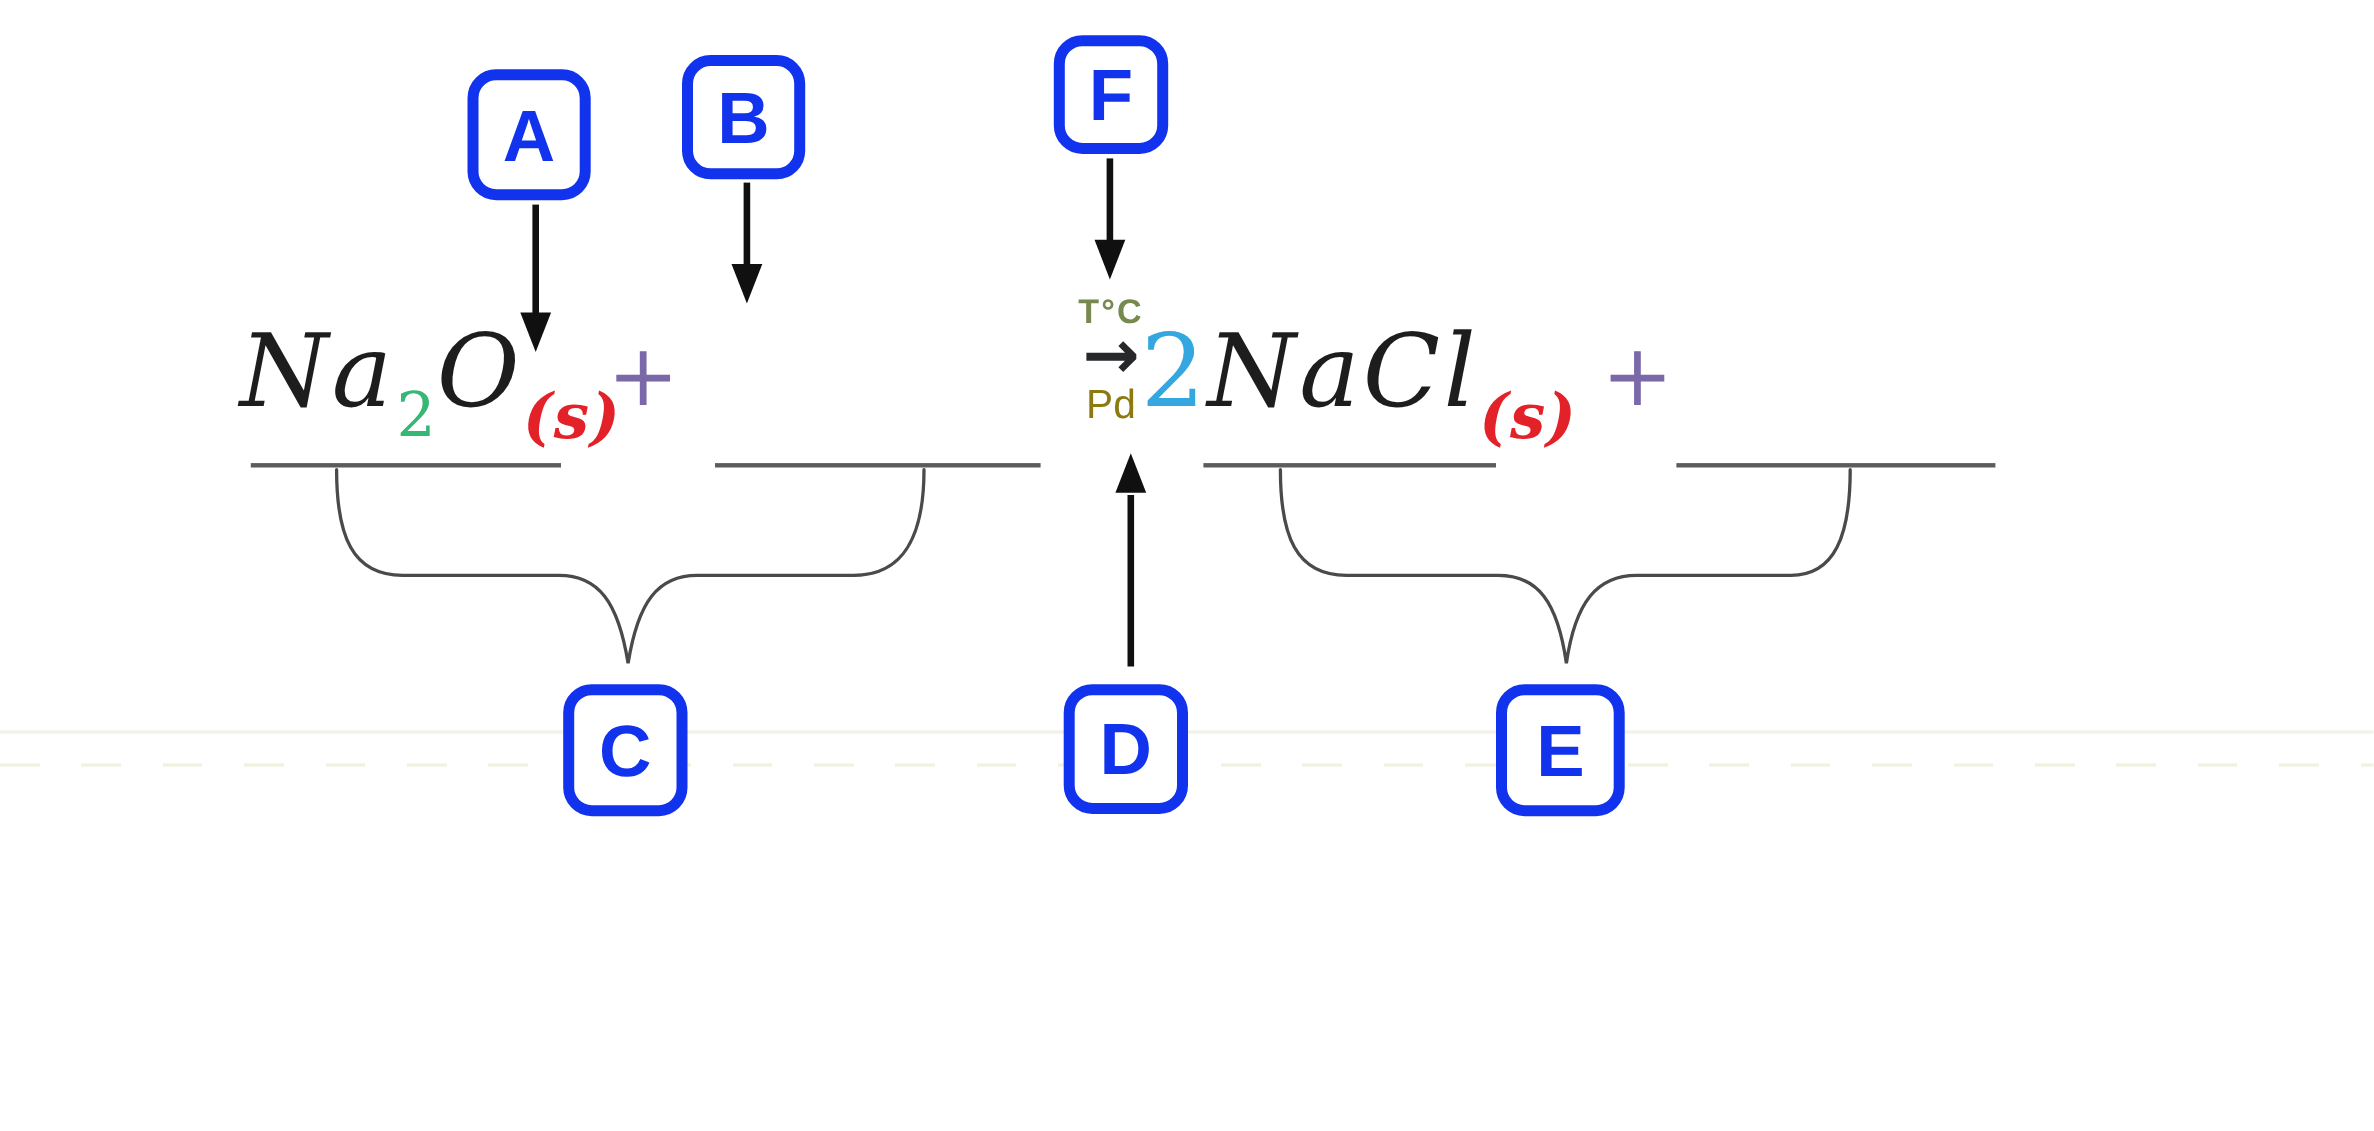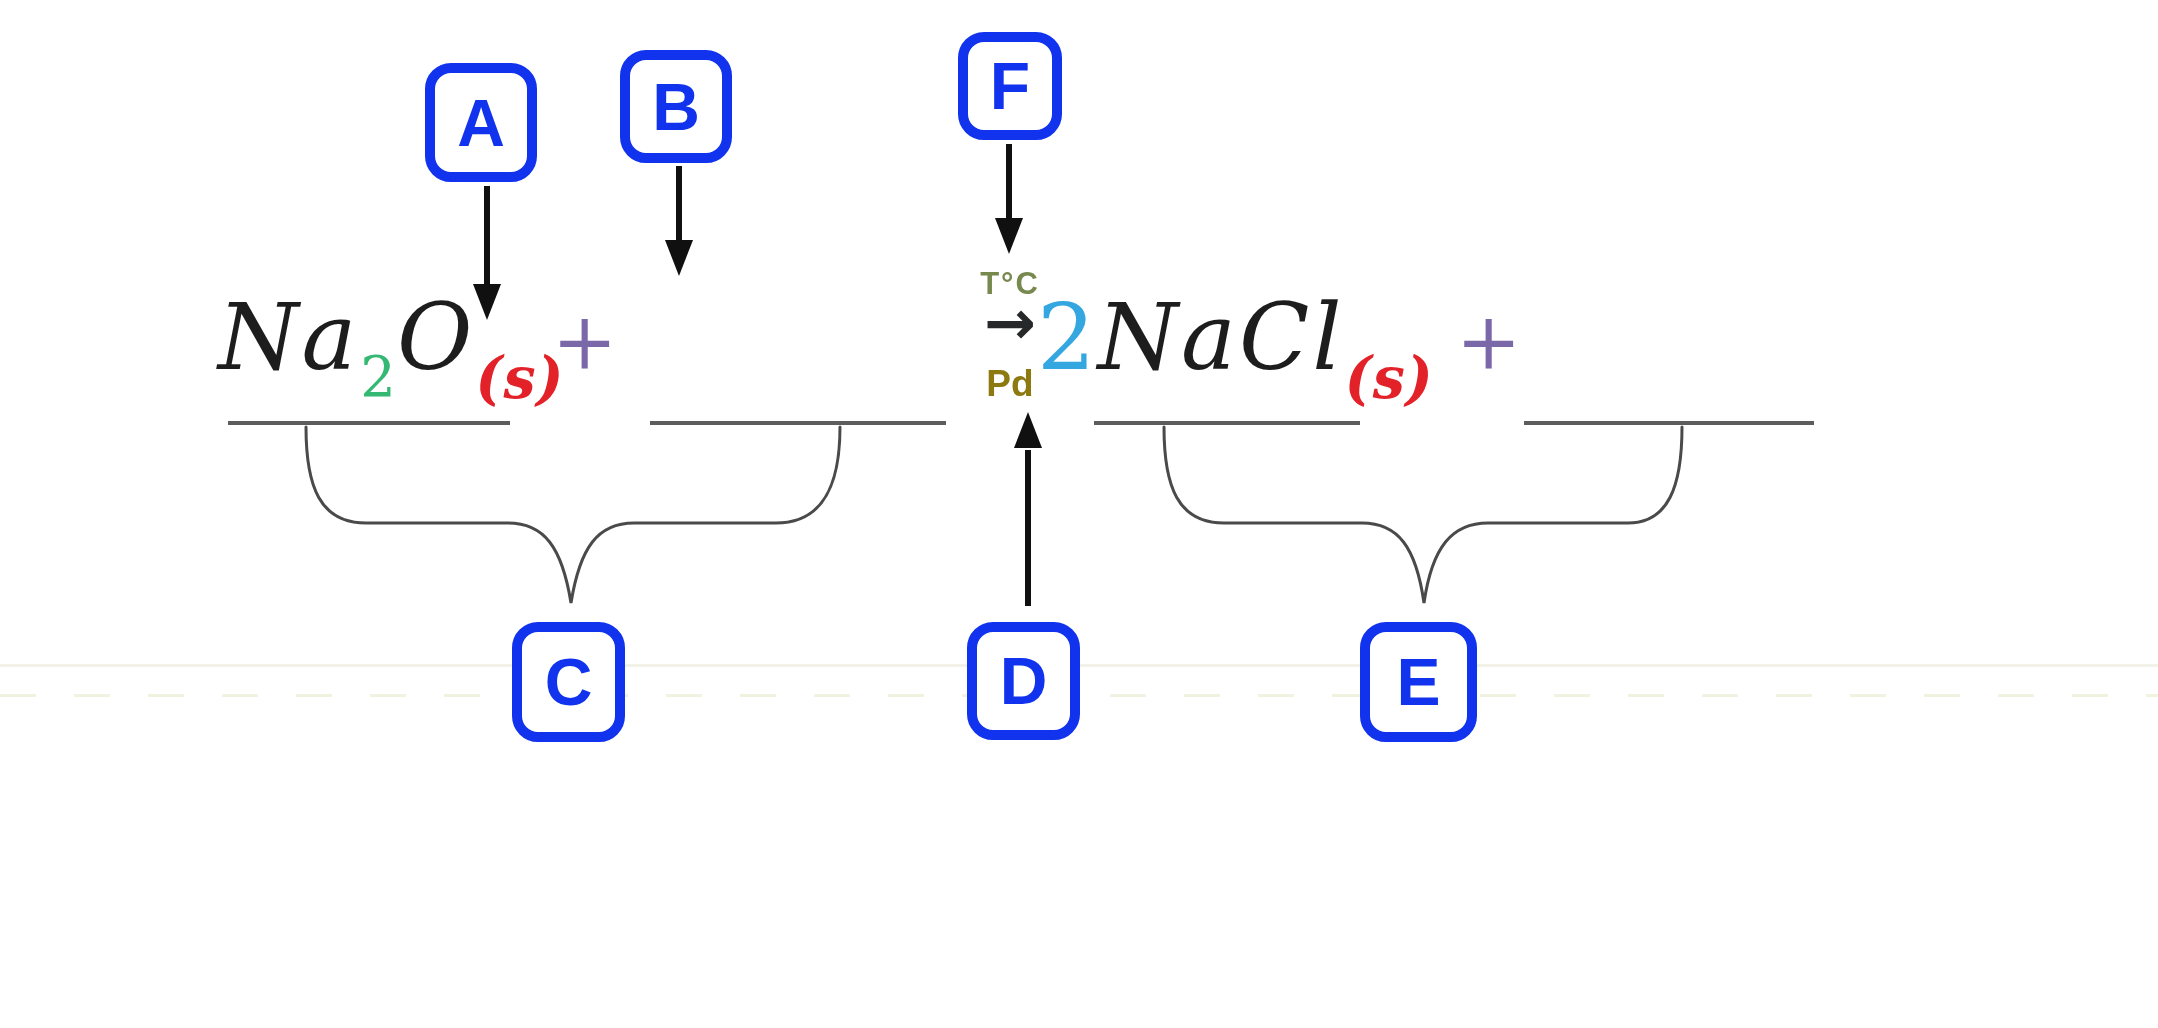--- a/index.html
+++ b/index.html
@@ -26,21 +26,21 @@
     color:var(--state-red); letter-spacing:1px;}
   .plus{position:absolute; top:302px; font-size:78px; line-height:80px; color:var(--plus-purple);}
   .gas{font-size:58px; position:relative; top:20px; color:#1b2430;
     font-family:"DejaVu Sans", sans-serif; margin-left:4px;}
   
   .cond{position:absolute; left:956px; top:266px; width:108px; display:flex;
     flex-direction:column; align-items:center; font-family:"Liberation Sans", sans-serif;}
   .cond-top{font-size:31px; font-weight:bold; color:var(--condition-olive); letter-spacing:2px;}
   .cond-arrow{font-size:62px; line-height:46px; font-weight:600; color:#26282a;
     font-family:"DejaVu Sans", sans-serif; margin:-2px 0 0 0;}
-  .cond-bottom{font-size:37px; font-weight:bold; color:var(--catalyst-gold); margin-top:17px;}
+  .cond-bottom{font-size:37px; font-weight:normal; color:var(--catalyst-gold); margin-top:1px;}
   
   .uline{position:absolute; top:421px; height:4px; background:var(--line-gray);}
   
   .overlay{position:absolute; left:0; top:0; width:2158px; height:1028px; pointer-events:none;}
   
   .tag{position:absolute; box-sizing:border-box; border:10px solid var(--marker-blue);
     border-radius:26px; background:#ffffff; display:flex; align-items:center; justify-content:center;
     font-family:"Liberation Sans", sans-serif; font-weight:700; font-size:66px;
     color:var(--marker-blue); z-index:5;}
 </style>

